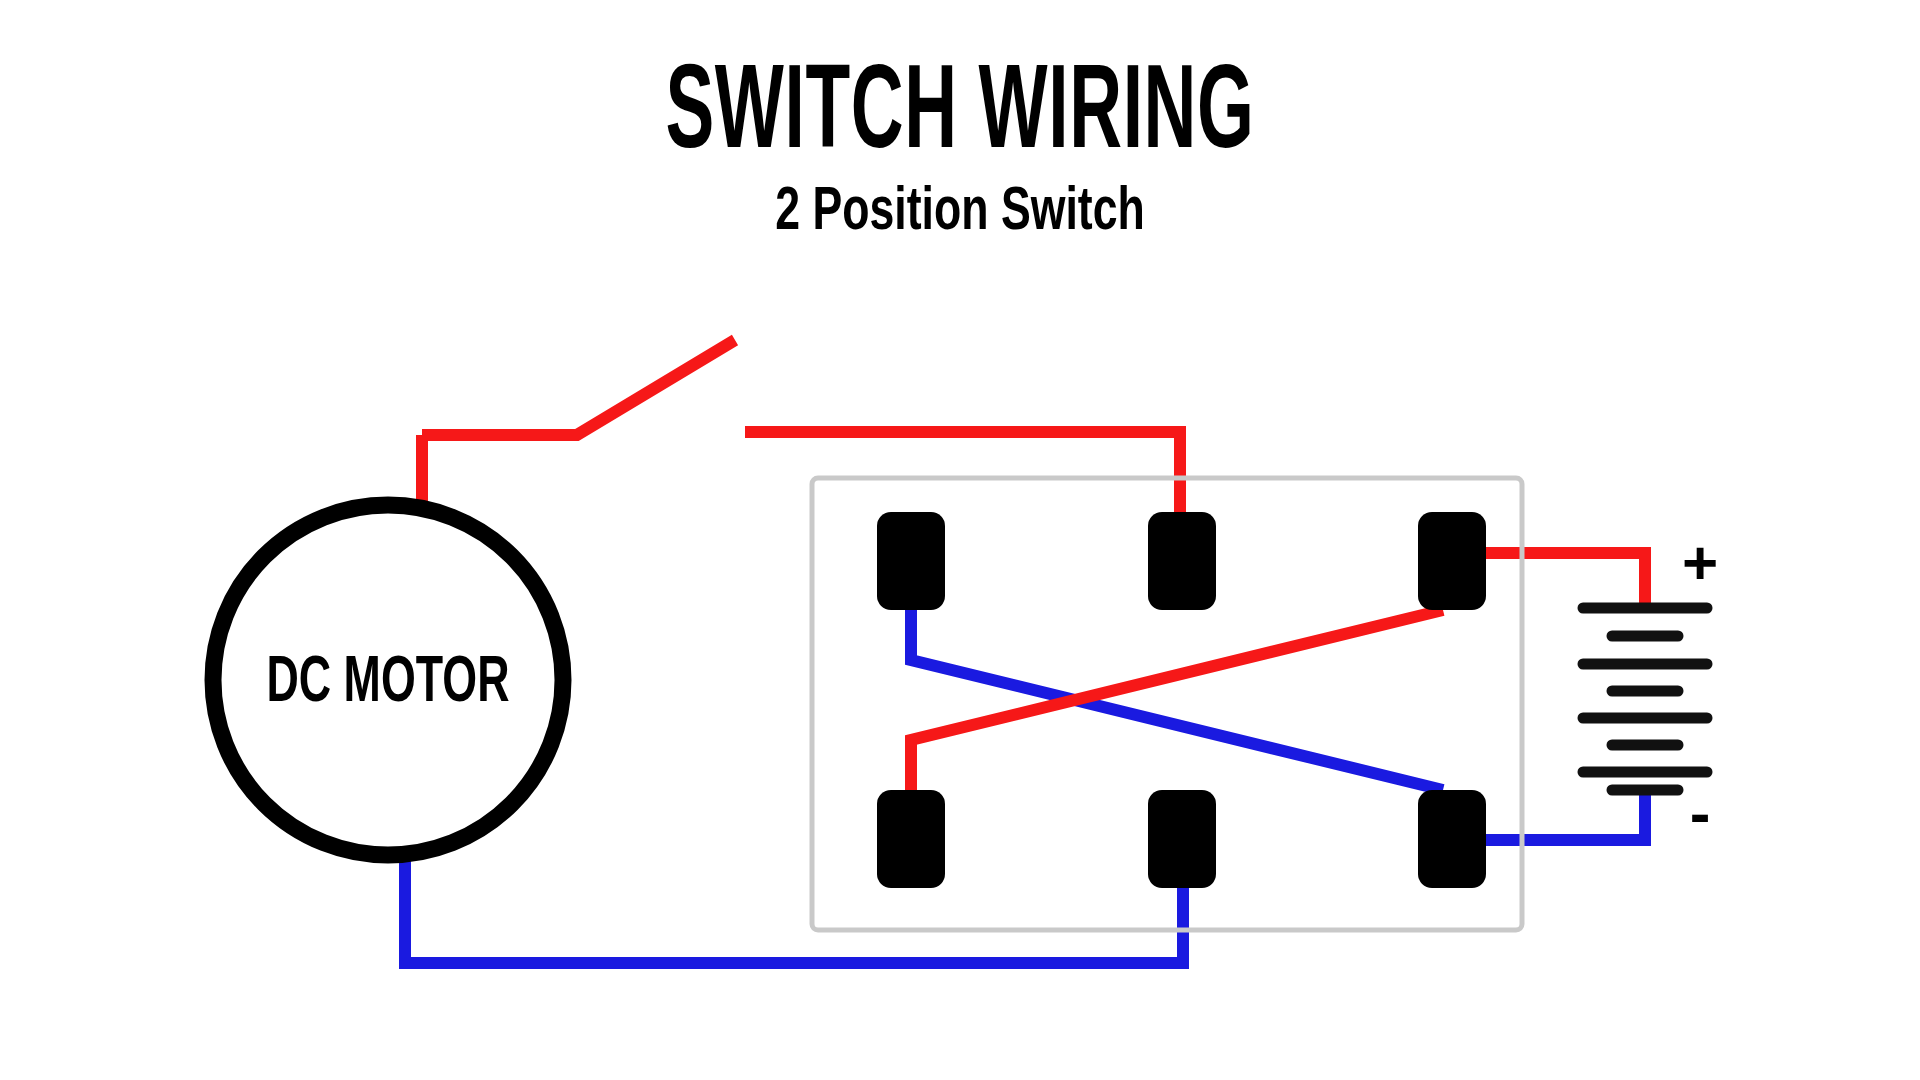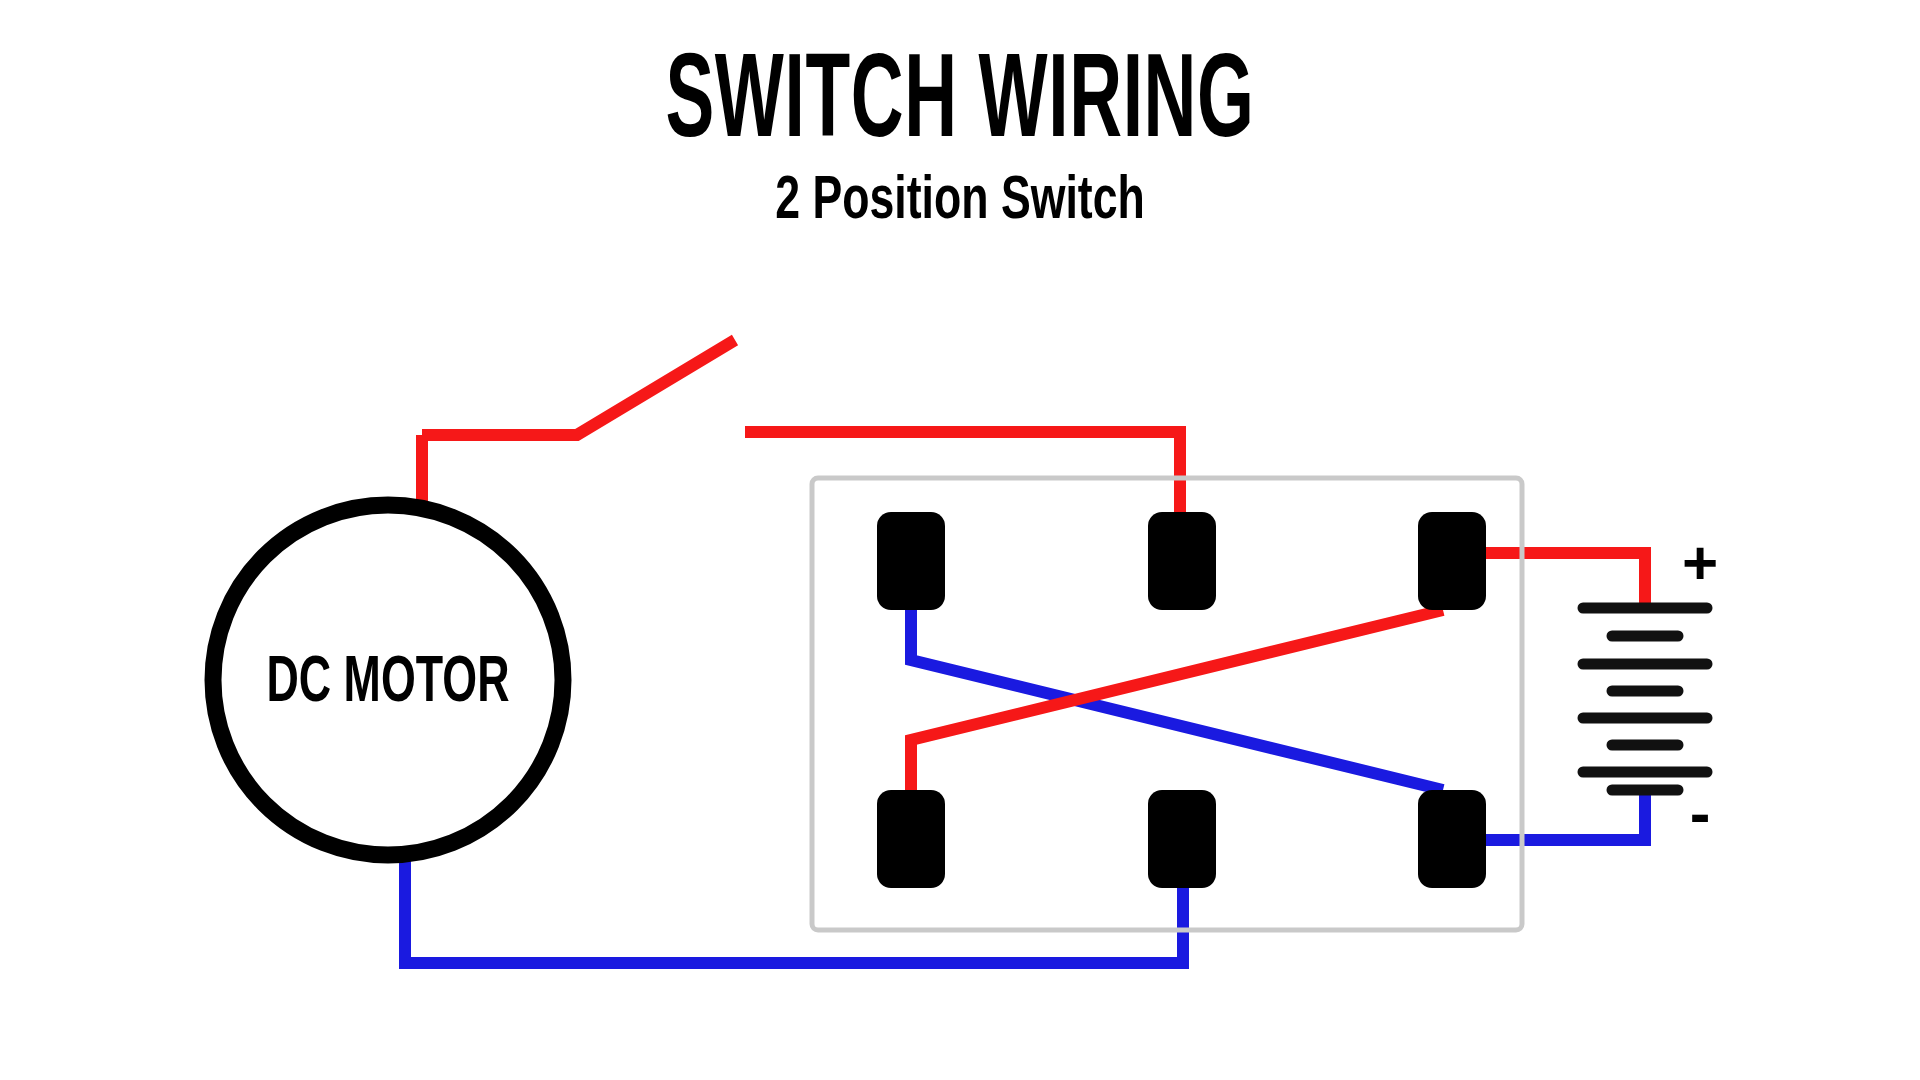--- a/index.html
+++ b/index.html
@@ -18,21 +18,21 @@
   #stage {
     position: absolute;
     left: 0; top: 0;
     width: 1920px;
     height: 1080px;
     background: #ffffff;
   }
   .heading-block {
     position: absolute;
     left: 0;
-    top: 0;
+    top: 11px;
     width: 1920px;
     text-align: center;
     pointer-events: none;
   }
   #title {
     margin: 0;
     padding: 0;
     font-family: "Liberation Sans Narrow", "Liberation Sans", sans-serif;
     font-weight: bold;
     font-size: 118px;

